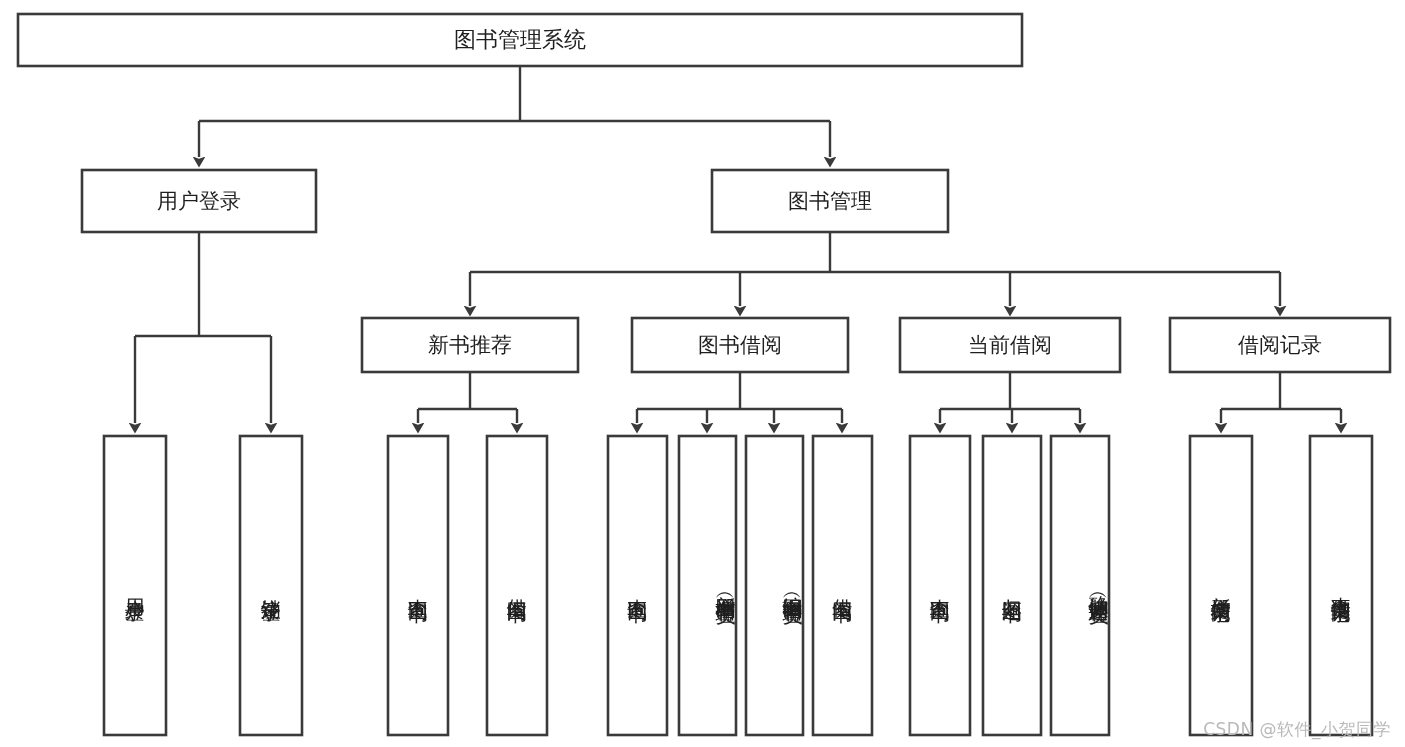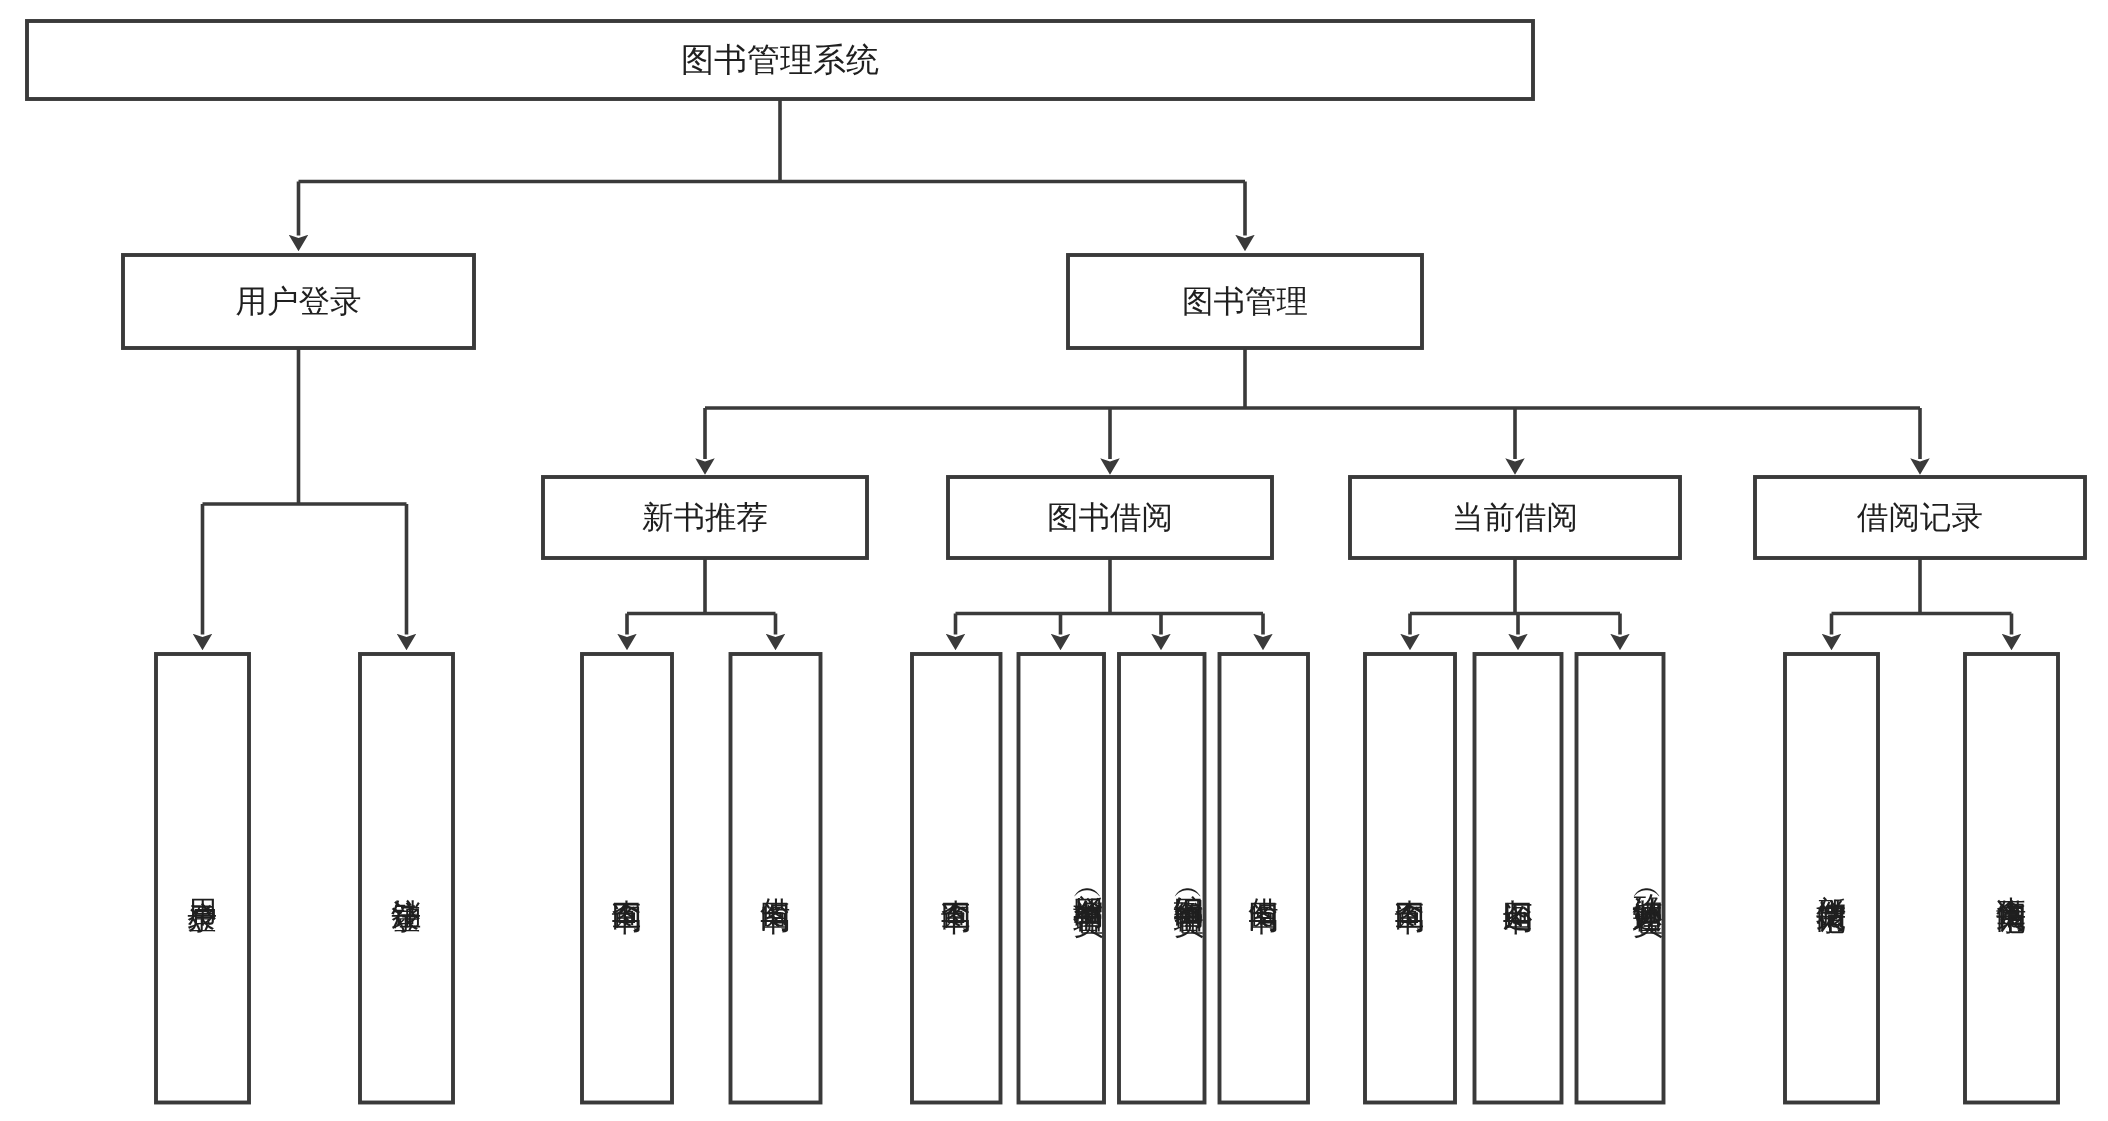--- a/index.html
+++ b/index.html
@@ -213,14 +213,15 @@
   <div class="vlabel" style="left:910px; top:436px; width:60px; height:299px; display:flex; align-items:center; justify-content:center;">查询图书</div>
 
   <div class="vlabel" style="left:983px; top:436px; width:58px; height:299px; display:flex; align-items:center; justify-content:center;">归还图书</div>
 
   <div class="vlabel" style="left:1051px; top:442px; width:58px; height:290px; display:flex; align-items:flex-start; justify-content:center;">确认归还（管理员）</div>
 
   <div class="vlabel" style="left:1190px; top:436px; width:62px; height:299px; display:flex; align-items:center; justify-content:center;">新增借阅记录</div>
 
   <div class="vlabel" style="left:1310px; top:436px; width:62px; height:299px; display:flex; align-items:center; justify-content:center;">查询借阅记录</div>
 
+  <div class="watermark">CSDN @软件_小贺同学</div>
 
 </div>
 
 </body></html>

